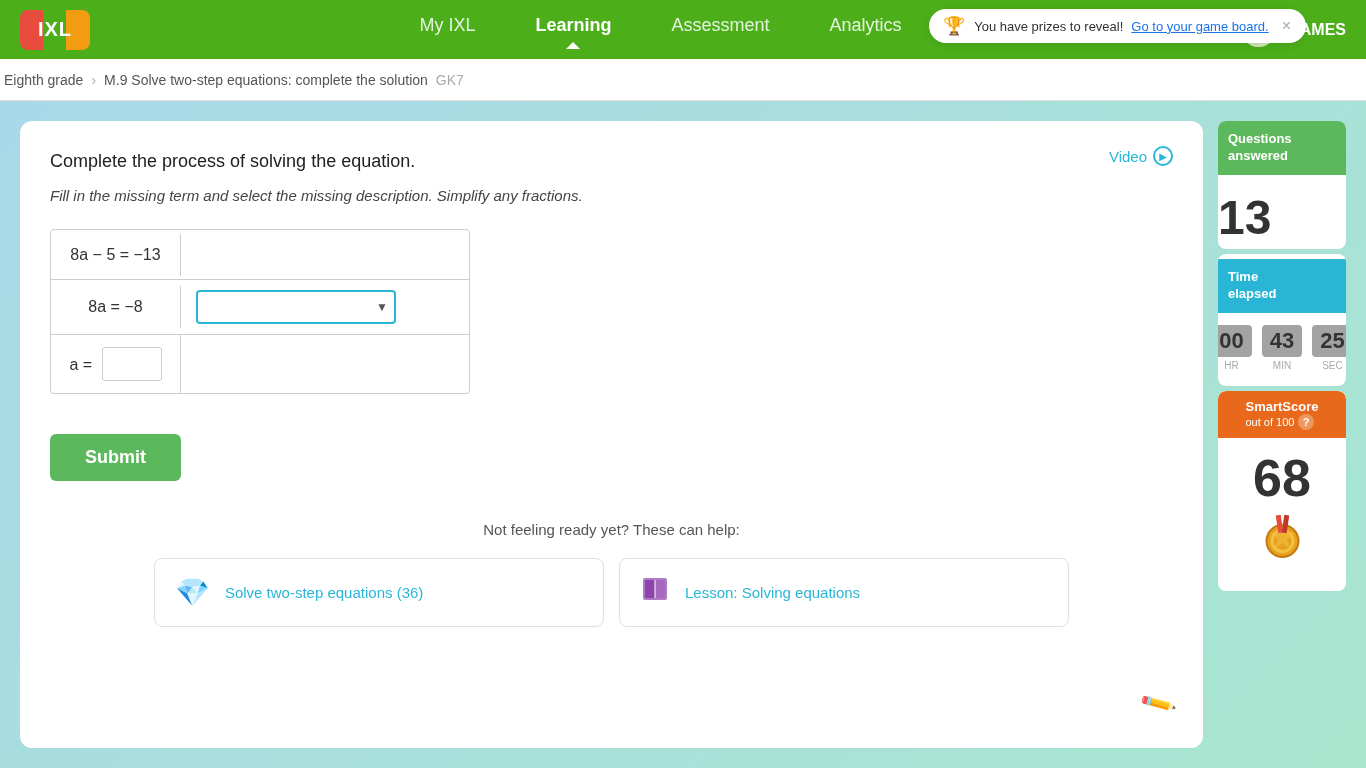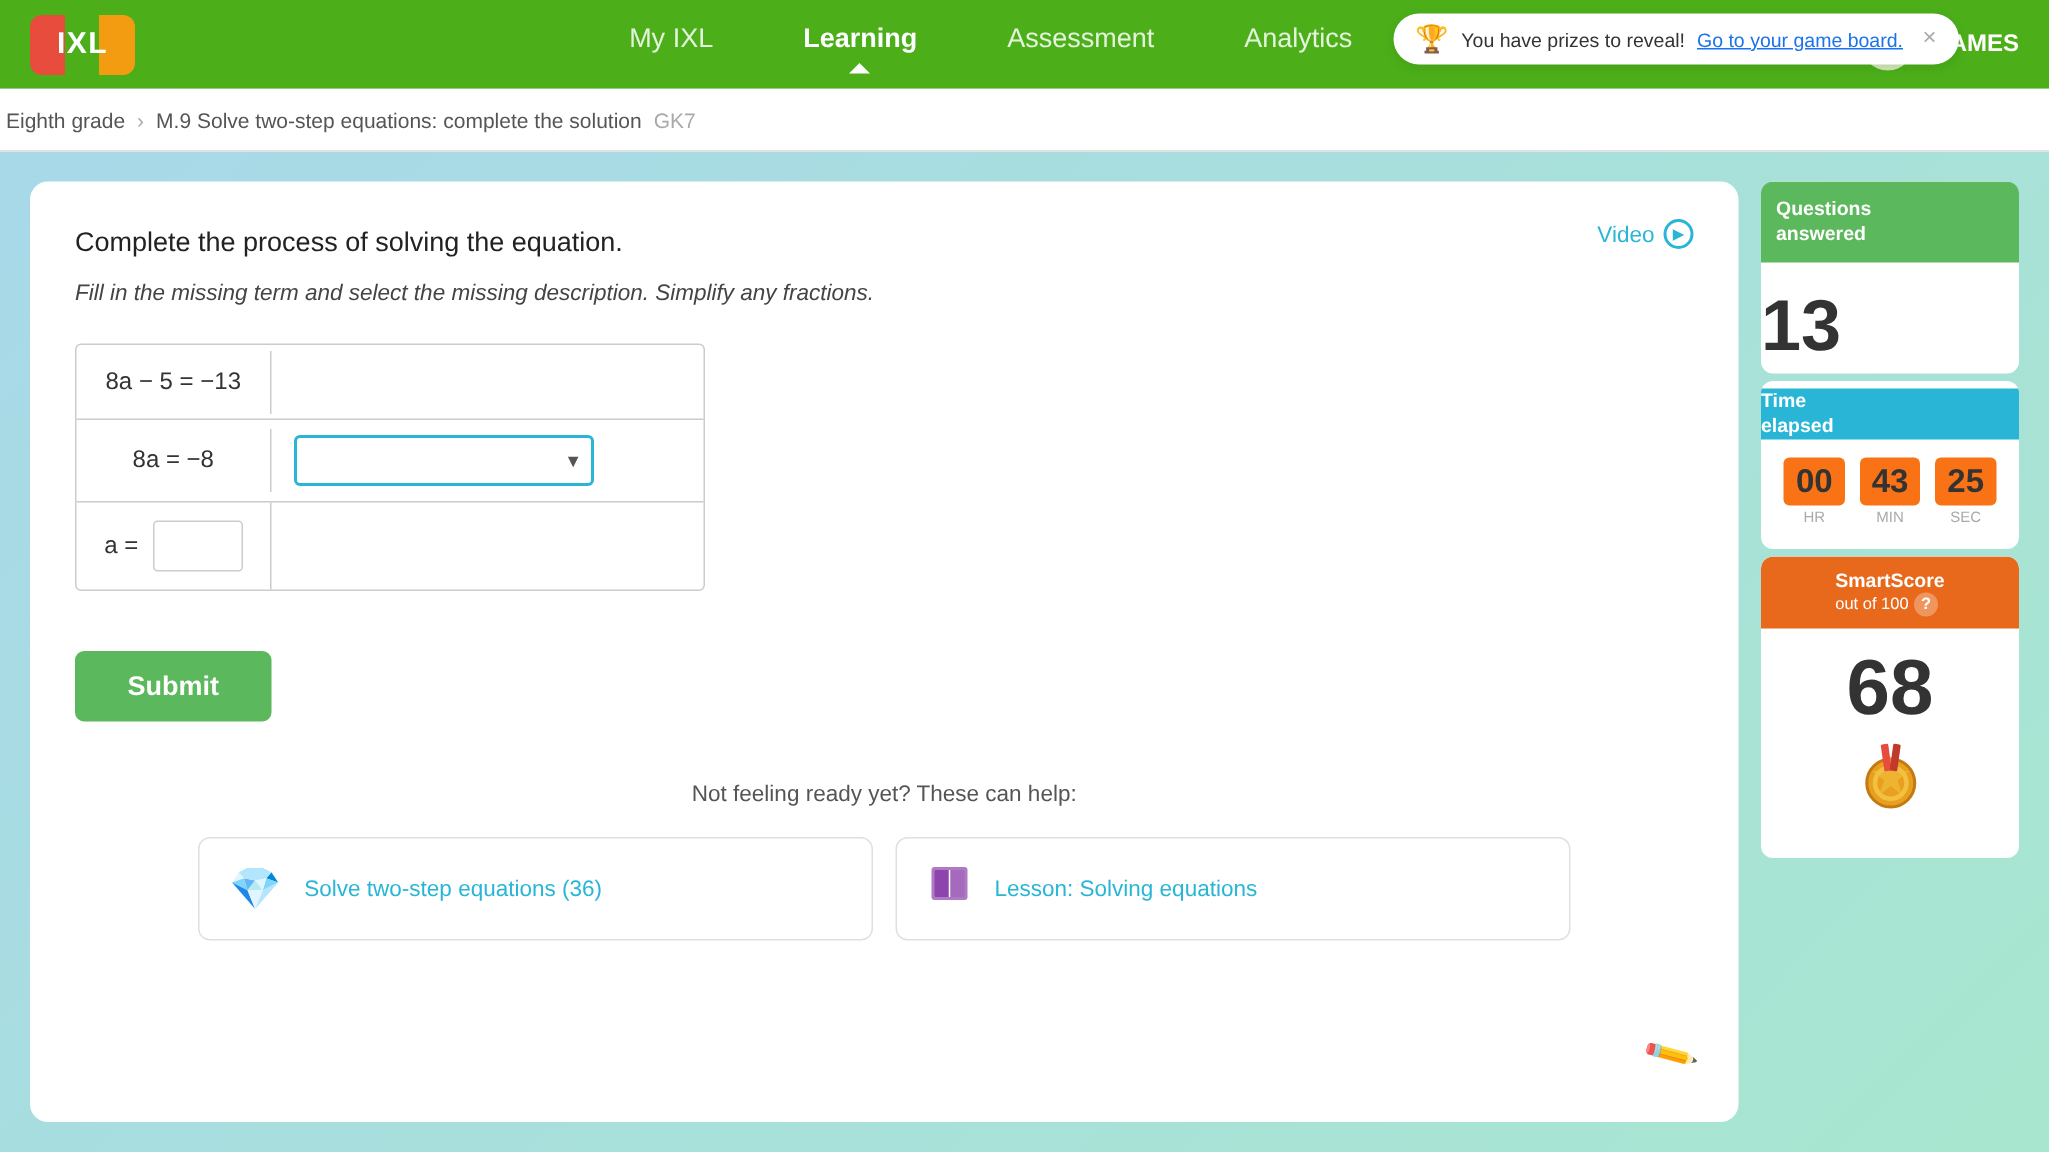--- a/index.html
+++ b/index.html
@@ -92,21 +92,21 @@
       flex: 1;
       background: white;
       border-radius: 12px;
       padding: 30px;
       overflow-y: auto;
       position: relative;
     }
     
     
     .right-sidebar {
-      width: 172px;
+      width: 128px;
       display: flex;
       flex-direction: column;
       gap: 0;
     }
     
     .stats-header {
       background: #5cb85c;
       color: white;
       padding: 10px;
       font-size: 13px;
@@ -117,21 +117,21 @@
     .stats-number {
       font-size: 48px;
       font-weight: 700;
       color: #333;
       padding: 15px 0 4px;
     }
     
     .time-header {
       background: #29b6d6;
       color: white;
-      padding: 0;
+      padding: 10px;
       font-size: 13px;
       font-weight: 600;
       line-height: 1.3;
       margin-top: 5px;
     }
     
     .time-display {
       display: flex;
       justify-content: center;
       gap: 5px;
@@ -140,21 +140,21 @@
     
     .time-unit {
       text-align: center;
     }
     
     .time-value {
       font-size: 22px;
       font-weight: 700;
       color: #333;
       display: block;
-      background: #f97316;
+      background: #a3a3a3;
       border-radius: 4px;
       padding: 3px 8px;
       min-width: 36px;
     }
     
     .time-label {
       font-size: 10px;
       color: #aaa;
       display: block;
       margin-top: 3px;

